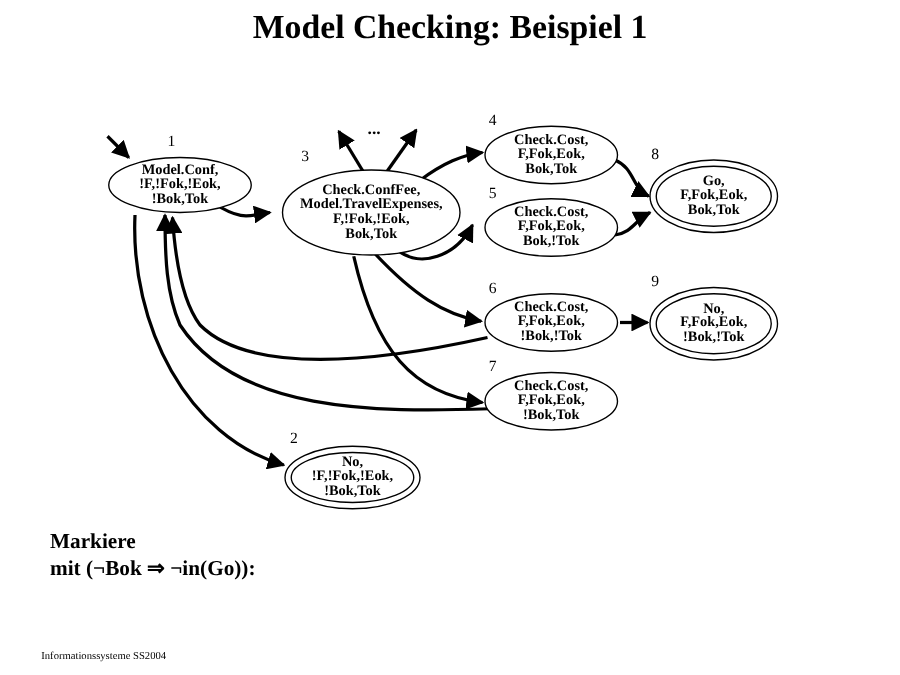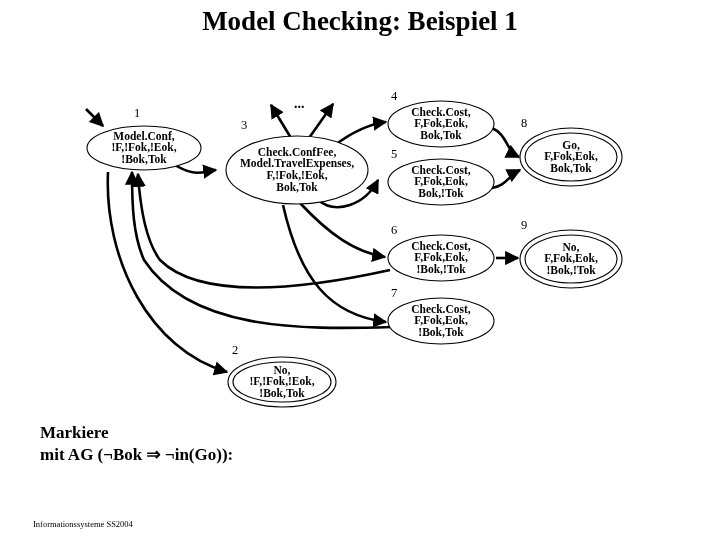--- a/index.html
+++ b/index.html
@@ -201,18 +201,18 @@
     <div class="lbl">
       <span>No,</span>
       <span>!F,!Fok,!Eok,</span>
       <span>!Bok,Tok</span>
     </div>
   </div>
   <div class="nodenum" style="left:232px;top:343px;">2</div>
 
   <div class="bottomlist">
     <div>Markiere</div>
-    <div>mit AG (¬Bok ⇒ ¬in(Go)):</div>
+    <div>mit (¬Bok ⇒ ¬in(Go)):</div>
   </div>
 
   <div class="footer">Informationssysteme SS2004</div>
 
 </div>
 
 </body></html>

